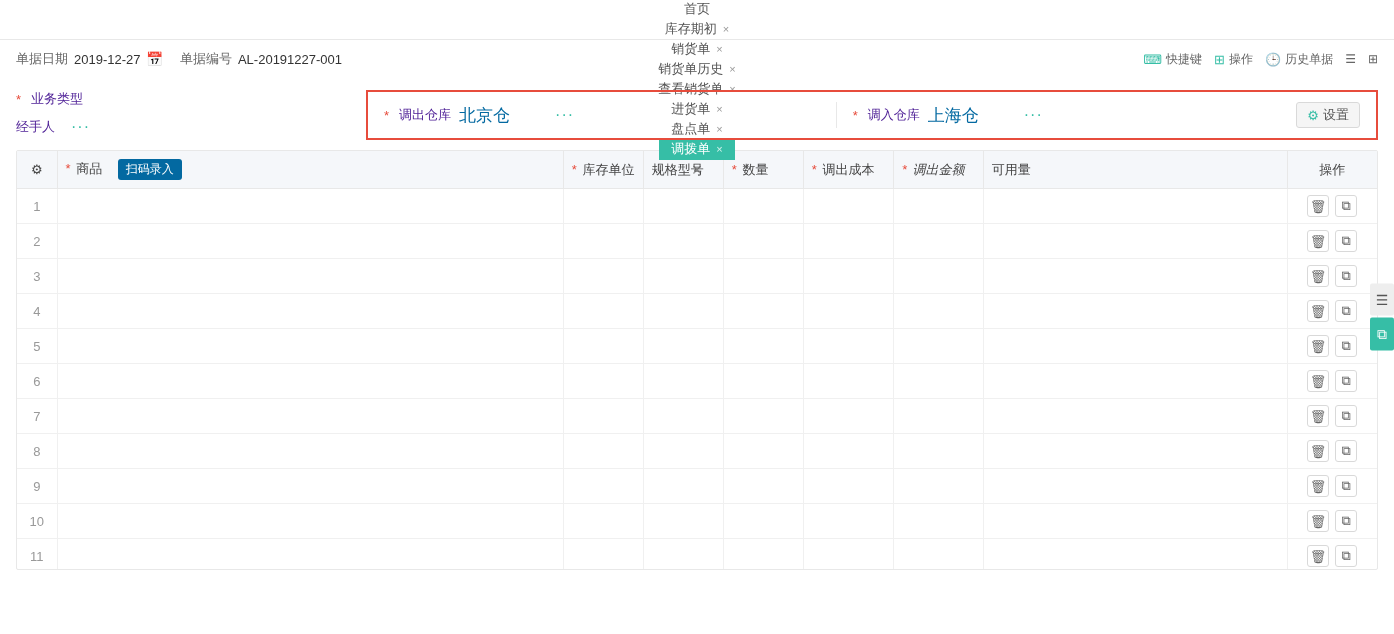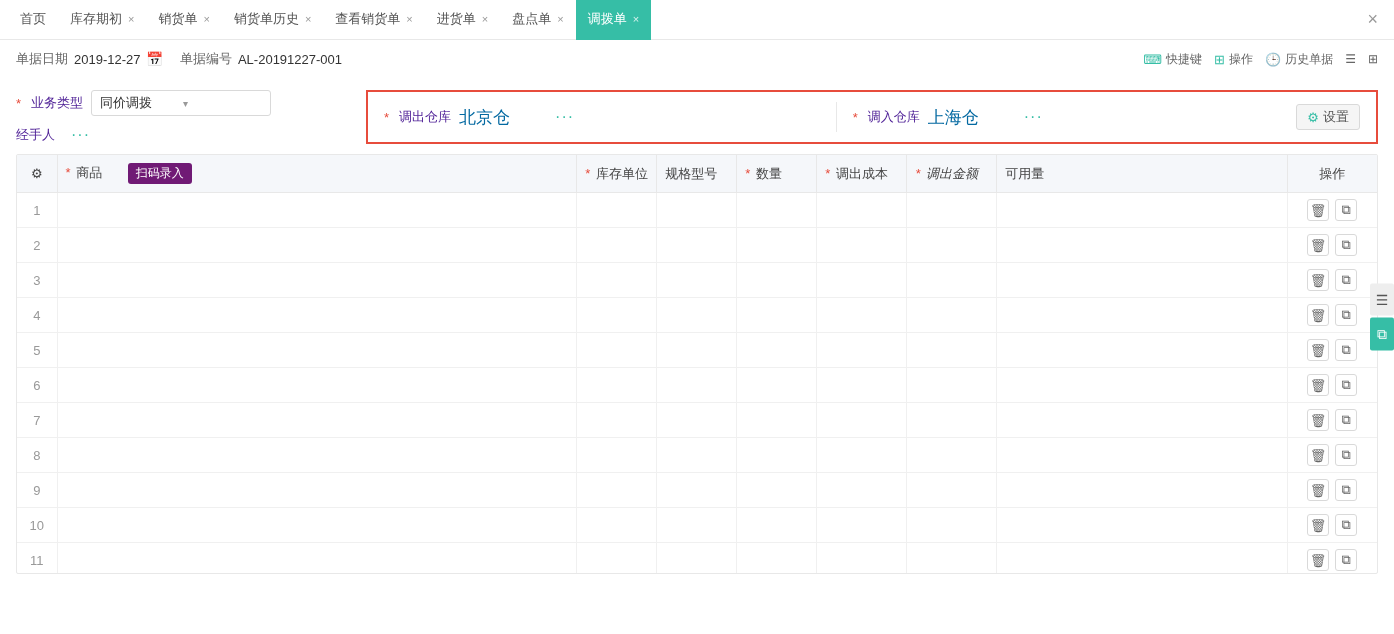--- a/index.html
+++ b/index.html
@@ -5,20 +5,21 @@
     * { box-sizing: border-box; margin: 0; padding: 0; }
     body { font-family: "Microsoft YaHei", "PingFang SC", sans-serif; font-size: 13px; background: #fff; color: #333; overflow: hidden; }
 
     
     .tab-bar {
       display: flex; align-items: center;
       border-bottom: 1px solid #e8e8e8;
       background: #fff;
       padding: 0 8px;
       height: 40px;
+      flex-direction: column;
     }
     .tab-item {
       display: flex; align-items: center; gap: 4px;
       padding: 0 12px;
       height: 40px;
       cursor: pointer;
       font-size: 13px;
       color: #555;
       border-bottom: 2px solid transparent;
       white-space: nowrap;
@@ -203,28 +204,28 @@
       font-size: 13px;
     }
 
     
     .th-gear {
       display: flex; align-items: center; justify-content: center;
     }
 
     
     .scan-btn {
-      background: #701a75;
+      background: #0369a1;
       color: #fff;
       border: none;
       border-radius: 3px;
       padding: 2px 8px;
       font-size: 12px;
       cursor: pointer;
-      margin-left: 22px;
+      margin-left: 12px;
     }
 
     
     .right-float {
       position: fixed;
       right: 0;
       top: 50%;
       transform: translateY(-50%);
       display: flex; flex-direction: column;
       gap: 2px;
@@ -321,24 +322,20 @@
       </div>
     </div>
   </div>
 
   <div class="form-section">
 
     <div class="form-left">
       <div class="field-row">
         <span class="field-required">*</span>
         <span class="field-label">业务类型</span>
-        <div class="field-select">
-          <span>同价调拨</span>
-          <span class="arrow">▾</span>
-        </div>
       </div>
       <div class="field-row">
         <span class="field-label">经手人</span>
         <span class="dots-btn">···</span>
       </div>
     </div>
 
     <div class="form-right">
       <div class="warehouse-field">
         <span class="field-required">*</span>

